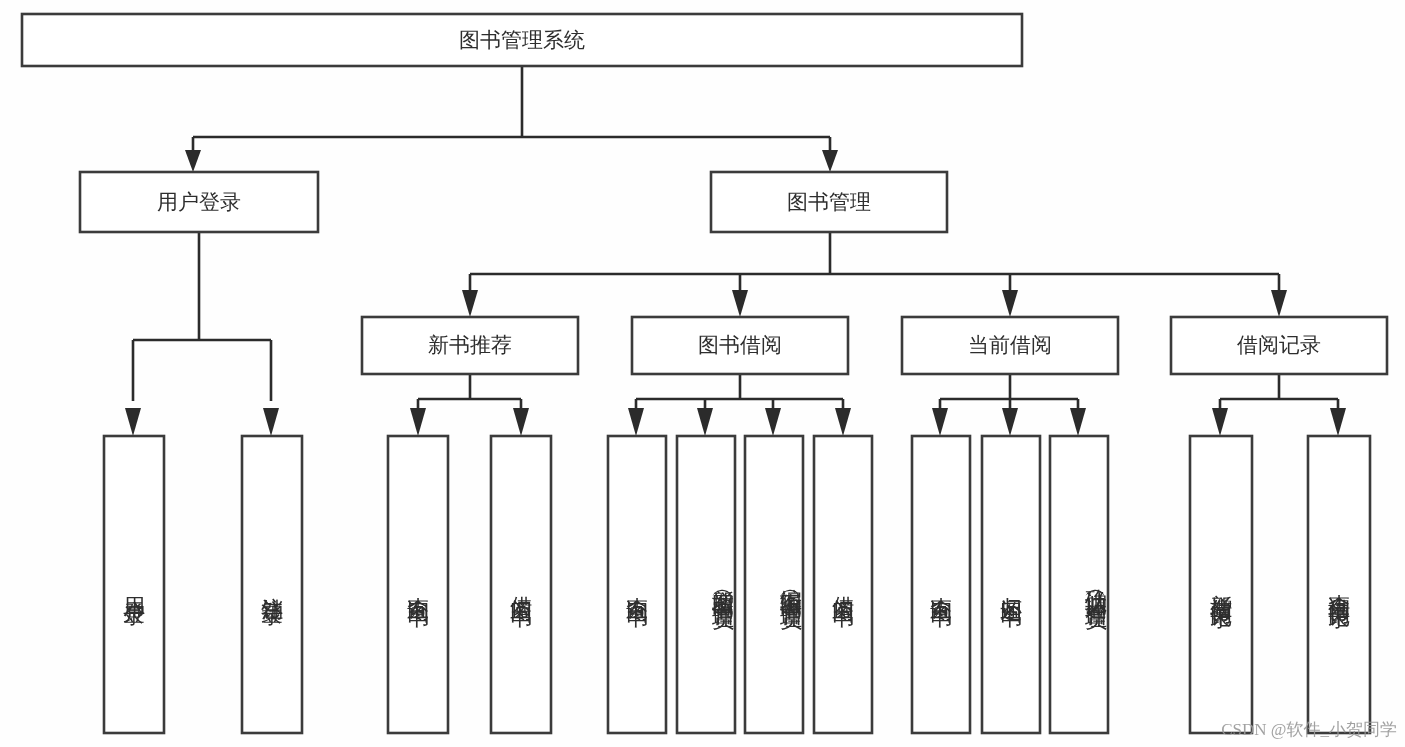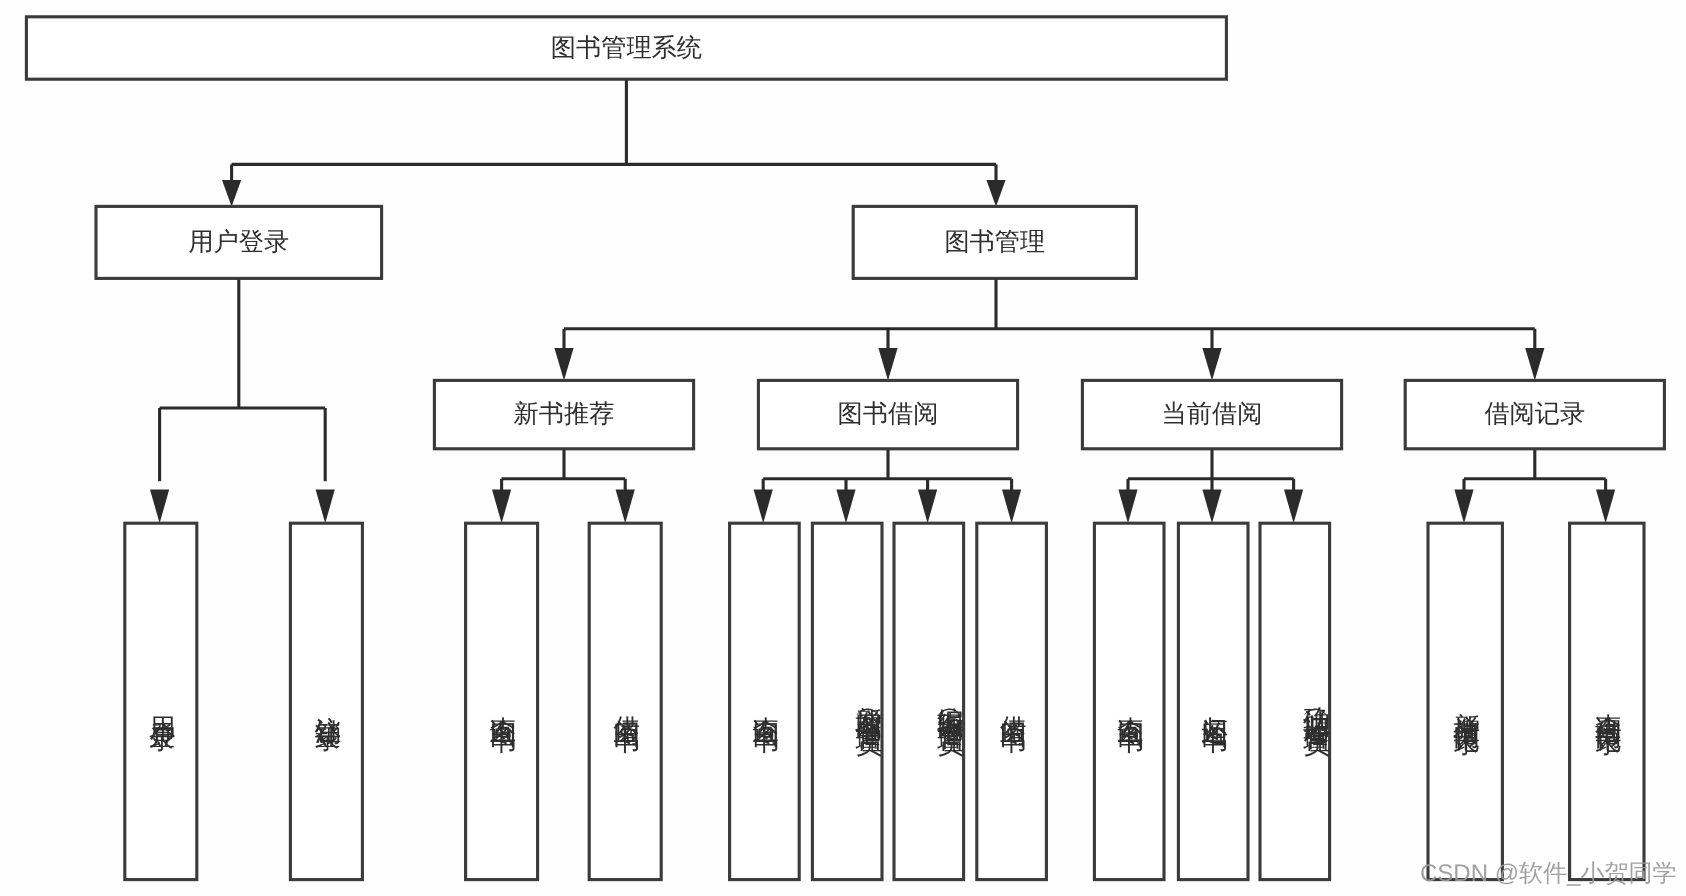--- a/index.html
+++ b/index.html
@@ -58,22 +58,22 @@
     letter-spacing: 3px;
     color: #2e2e2e;
     white-space: nowrap;
     text-align: center;
     pointer-events: none;
   }
   #watermark {
     position: absolute;
     right: 8px;
     bottom: 6px;
-    font-family: Liberation Sans, sans-serif;
-    font-size: 20px;
+    font-family: Liberation Serif, serif;
+    font-size: 17px;
     color: #9a9a9a;
     opacity: 0.92;
     white-space: nowrap;
   }
 </style>
 </head>
 <body>
 
 <div id="diagram-root">
 

